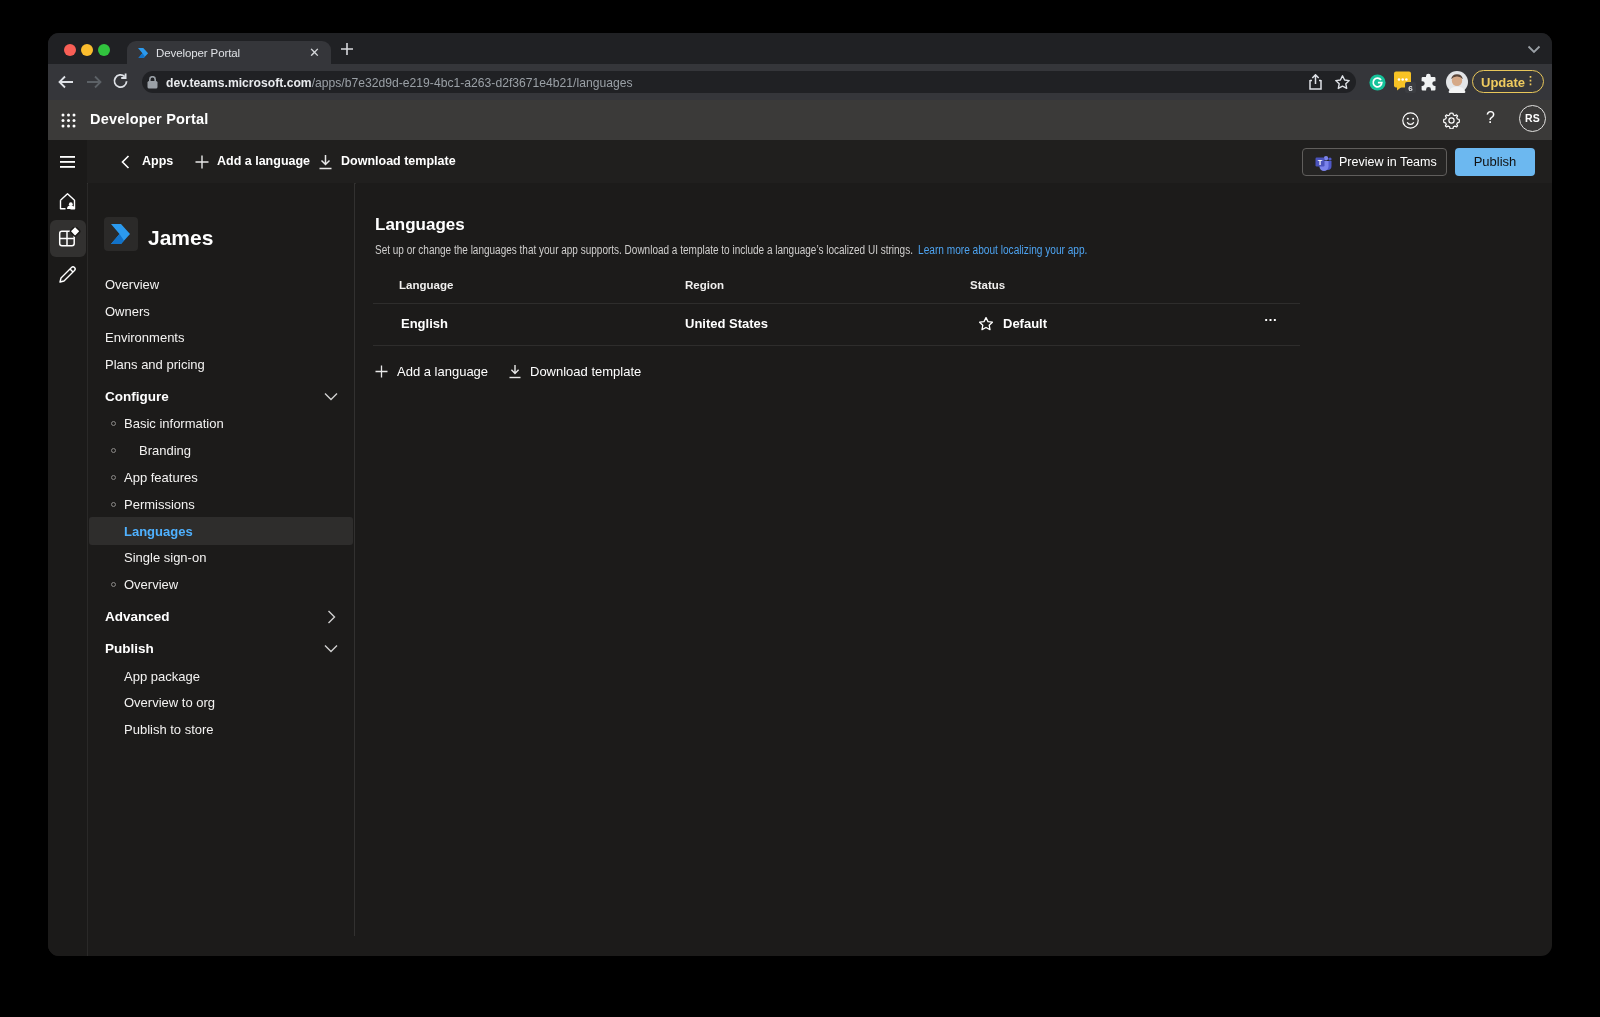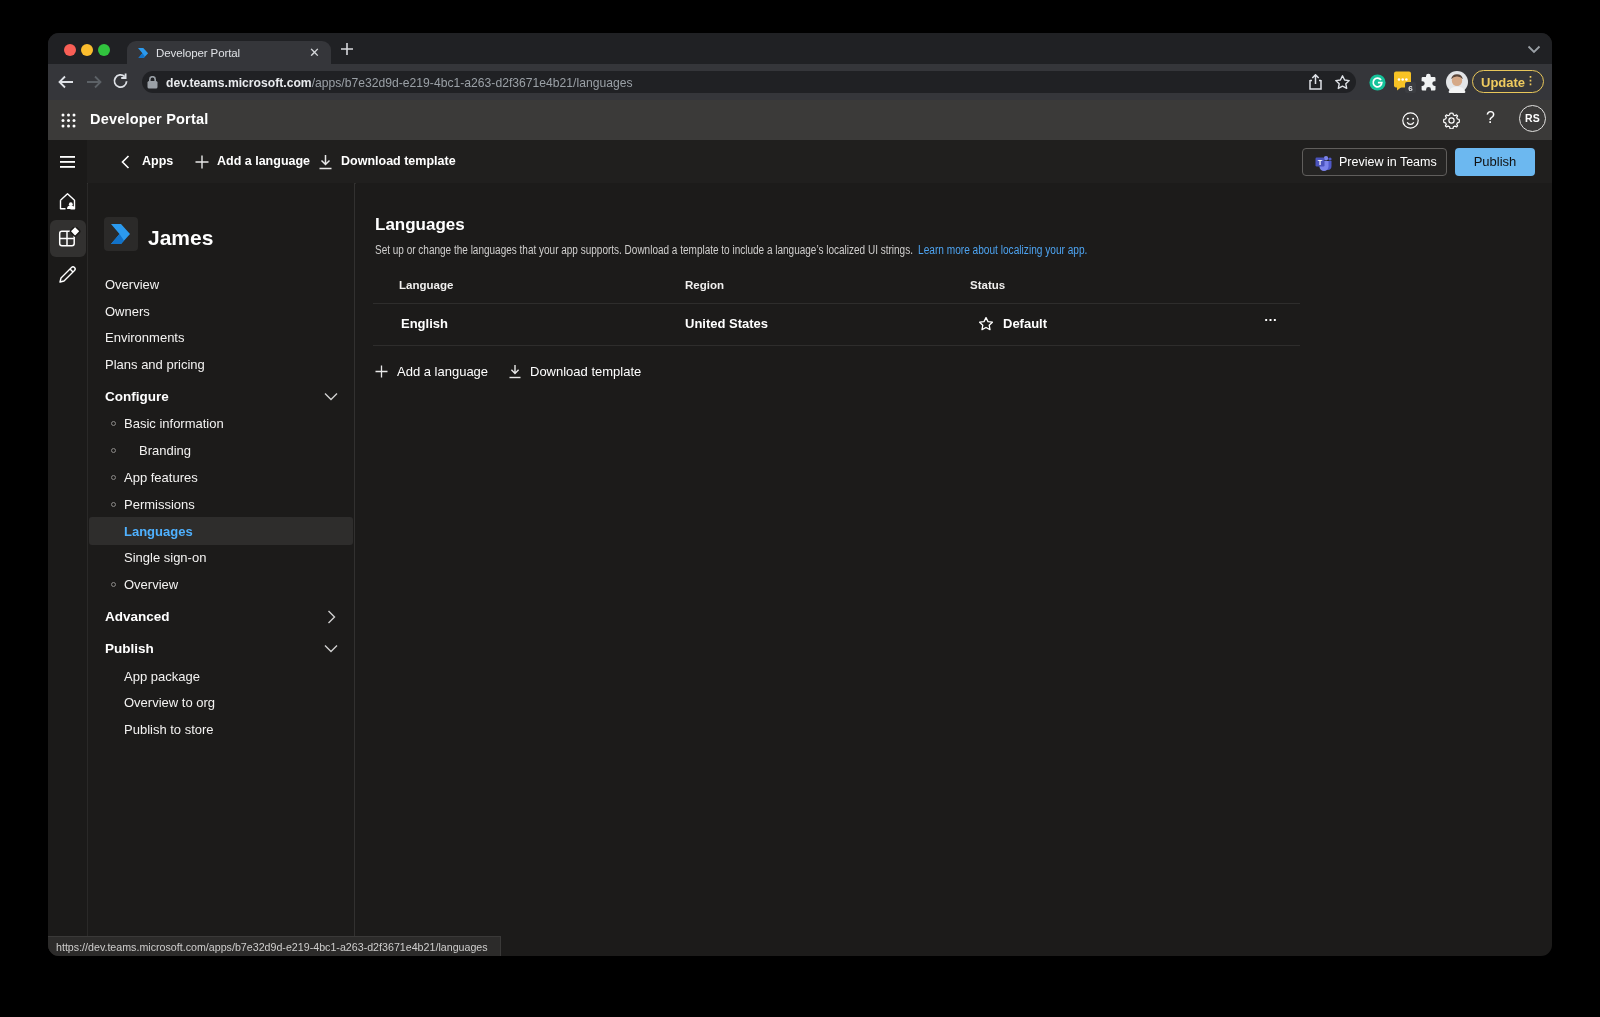--- a/index.html
+++ b/index.html
@@ -287,16 +287,13 @@
       <path d="M6.5 0.5 V12.5 M0.5 6.5 H12.5" stroke="#e8e8e8" stroke-width="1.3"></path>
     </svg>
     <div class="td" style="left:41px;top:181px;">Add a language</div>
     <svg width="14" height="15" style="position:absolute;left:152px;top:181px" viewBox="0 0 14 15">
       <path d="M7 1 V9 M3.4 5.8 L7 9.4 L10.6 5.8" stroke="#e8e8e8" stroke-width="1.4" fill="none"></path>
       <path d="M1.5 13.5 H12.5" stroke="#e8e8e8" stroke-width="1.4"></path>
     </svg>
     <div class="td" style="left:174px;top:181px;">Download template</div>
   </div>
 
-  <div id="status">
-      <div class="t">https://dev.teams.microsoft.com/apps/b7e32d9d-e219-4bc1-a263-d2f3671e4b21/languages</div>
-    </div>
 </div>
 
 </body></html>

